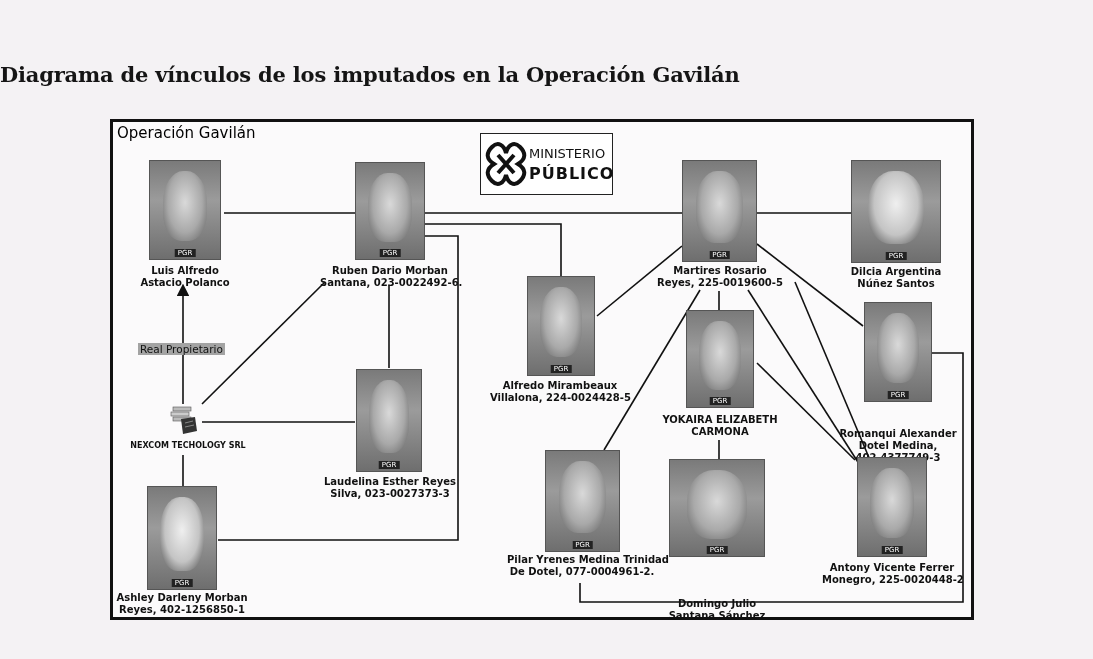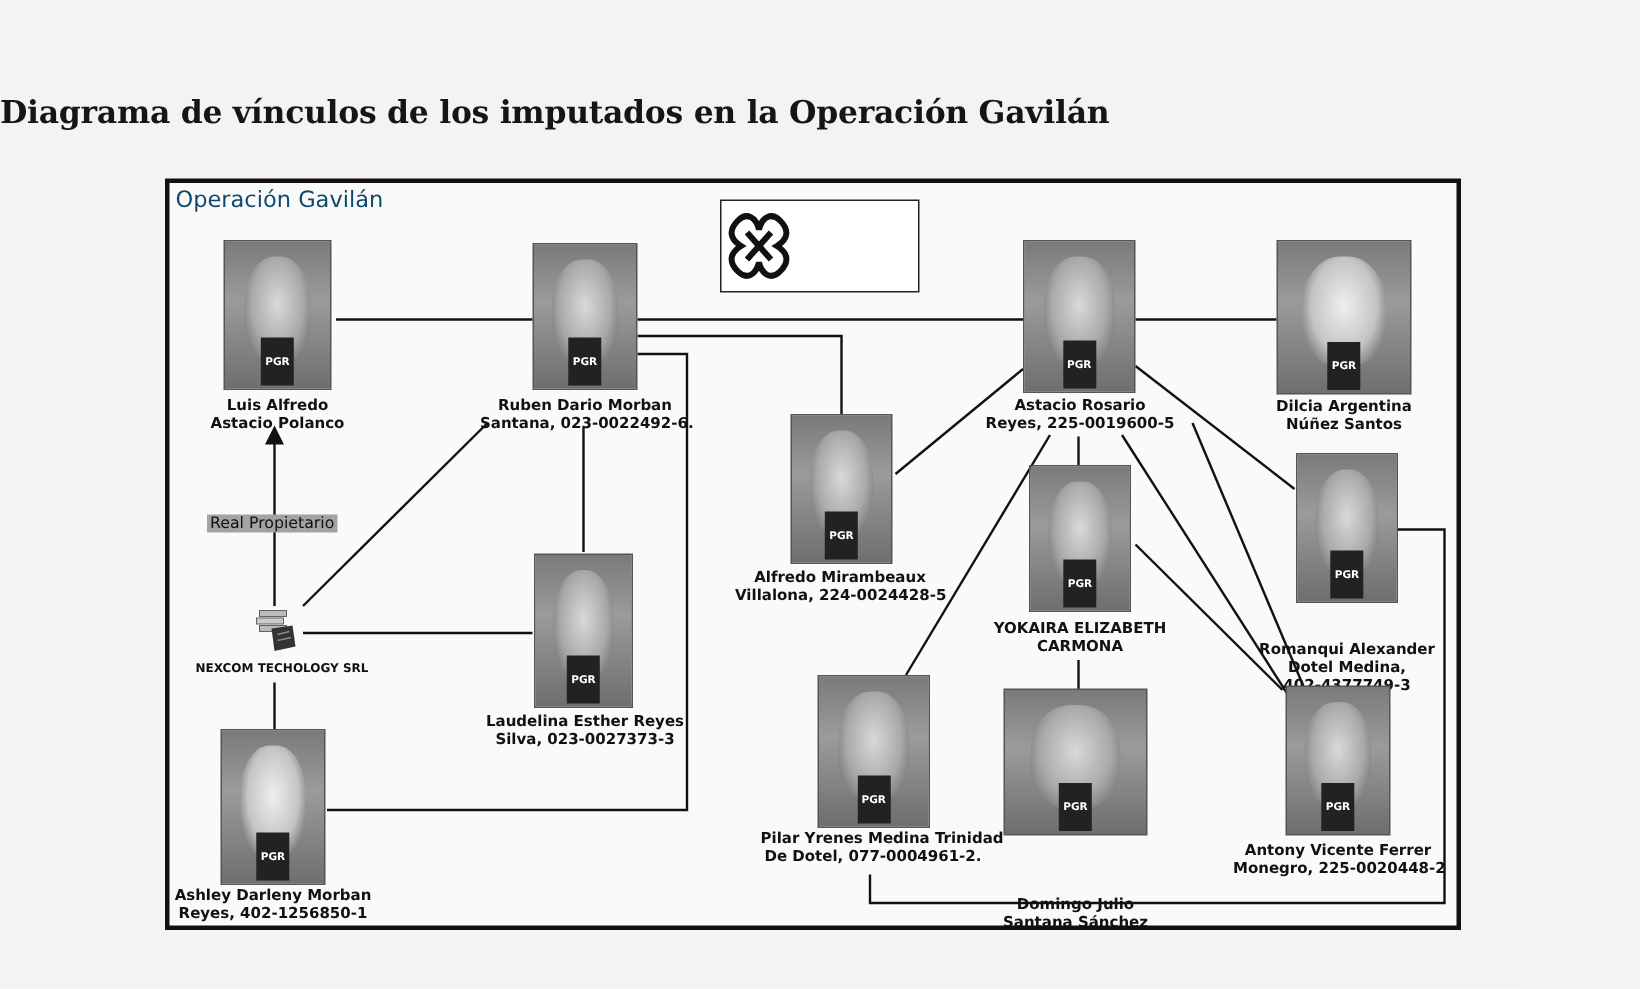--- a/index.html
+++ b/index.html
@@ -11,21 +11,21 @@
   .page-title {
     position: absolute; left: 0; width: 1093px; top: 62px; text-align: left;
     font-family: "DejaVu Serif", serif; font-size: 21px; font-weight: bold; color: #151515;
     letter-spacing: -0.2px;
   }
   .frame {
     position: absolute; left: 110px; top: 119px; width: 864px; height: 501px;
     border: 3px solid #111; background: #fbfafb; box-sizing: border-box;
   }
   .frame-title {
-    position: absolute; left: 117px; top: 124px; font-size: 15px; color: #0c4a6e;
+    position: absolute; left: 117px; top: 124px; font-size: 15px; color: #000000;
     font-family: "DejaVu Sans", sans-serif;
   }
   svg.links { position: absolute; left: 0; top: 0; }
   .logo {
     position: absolute; left: 480px; top: 133px; width: 133px; height: 62px;
     border: 1.5px solid #222; box-sizing: border-box; background: #fff;
   }
   .logo .txt {
     position: absolute; left: 48px; top: 10px; font-size: 13px; line-height: 20px; color: #111;
   }
@@ -33,21 +33,21 @@
   .photo {
     position: absolute; background: linear-gradient(180deg,#7a7a7a 0%,#9b9b9b 40%,#6e6e6e 100%);
     border: 1px solid #555; box-sizing: border-box; overflow: hidden;
   }
   .photo .face {
     position: absolute; left: 18%; top: 10%; width: 64%; height: 72%;
     border-radius: 45% 45% 40% 40%; background: radial-gradient(ellipse at 50% 45%, #d9d9d9 0%, #a9a9a9 55%, #5c5c5c 100%);
   }
   .photo .badge {
     position: absolute; left: 50%; bottom: 2px; transform: translateX(-50%);
-    font-size: 7px; color: #fff; background: #222; padding: 12px 3px; font-weight: bold;
+    font-size: 7px; color: #fff; background: #222; padding: 0 3px; font-weight: normal;
   }
   .photo.female .face { background: radial-gradient(ellipse at 50% 45%, #efefef 0%, #c4c4c4 55%, #444 100%); }
   .label {
     position: absolute; text-align: center; font-size: 10px; font-weight: bold;
     line-height: 12px; color: #111; white-space: nowrap;
   }
   .edge-label {
     position: absolute; font-size: 10.5px; color: #111; background: #a3a3a3; padding: 0 2px;
   }
   .company-icon {
@@ -112,20 +112,24 @@
 
 <div class="edge-label" style="left:138px;top:343px;">Real Propietario</div>
 
 <div class="logo">
   <svg width="44" height="50" viewBox="0 0 44 50" style="position:absolute;left:3px;top:5px;">
     <g stroke="#111" stroke-width="4" fill="none">
       <path d="M8,8 C2,14 2,20 10,25 C2,30 2,36 8,42 C14,48 20,44 22,36 C24,44 30,48 36,42 C42,36 42,30 34,25 C42,20 42,14 36,8 C30,2 24,6 22,14 C20,6 14,2 8,8 Z"></path>
       <path d="M14,16 L30,34 M30,16 L14,34"></path>
     </g>
   </svg>
+  <div class="txt">
+    <div>MINISTERIO</div>
+    <div>PÚBLICO</div>
+  </div>
 </div>
 
 <div class="photo" style="left:149px;top:160px;width:72px;height:100px;">
     <div class="face"></div>
     <span class="badge">PGR</span>
   </div>
 <div class="label" style="left:125px;top:265px;width:120px;">
   <div>Luis Alfredo</div>
     <div>Astacio Polanco</div>
 </div>
@@ -137,21 +141,21 @@
 <div class="label" style="left:320px;top:265px;width:140px;">
   <div>Ruben Dario Morban</div>
     <div>Santana, 023-0022492-6.</div>
 </div>
 
 <div class="photo" style="left:682px;top:160px;width:75px;height:102px;">
     <div class="face"></div>
     <span class="badge">PGR</span>
   </div>
 <div class="label" style="left:650px;top:265px;width:140px;">
-  <div>Astacio Rosario</div>
+  <div>Martires Rosario</div>
     <div>Reyes, 225-0019600-5</div>
 </div>
 
 <div class="photo female" style="left:851px;top:160px;width:90px;height:103px;">
     <div class="face"></div>
     <span class="badge">PGR</span>
   </div>
 <div class="label" style="left:836px;top:266px;width:120px;">
   <div>Dilcia Argentina</div>
     <div>Núñez Santos</div>

